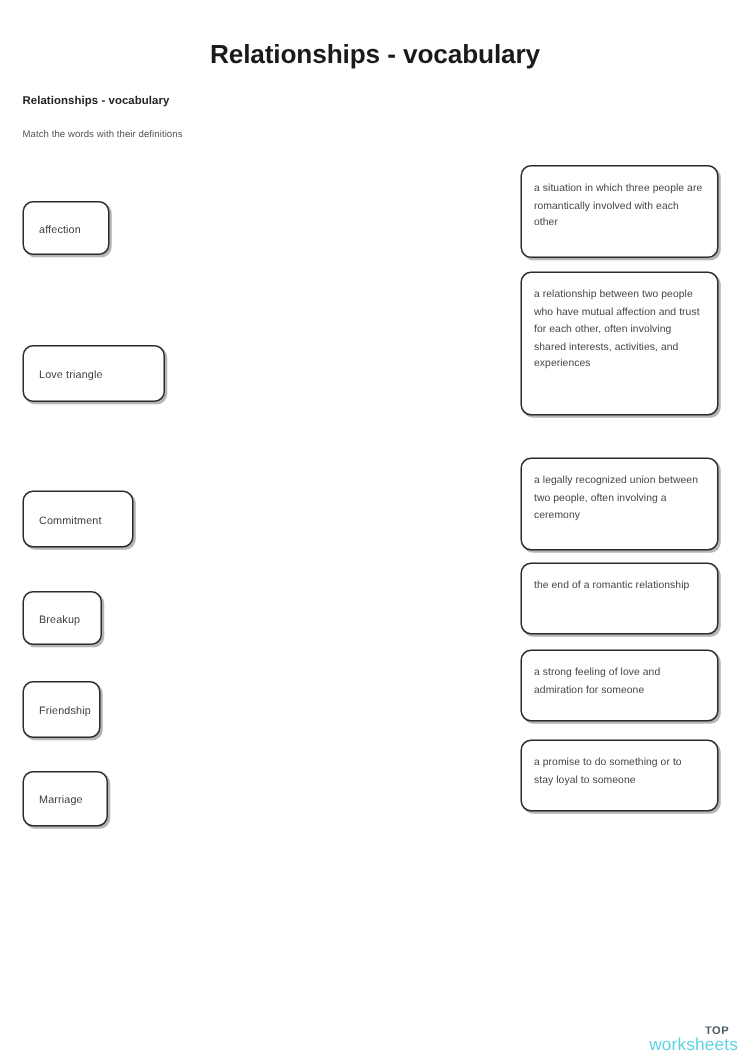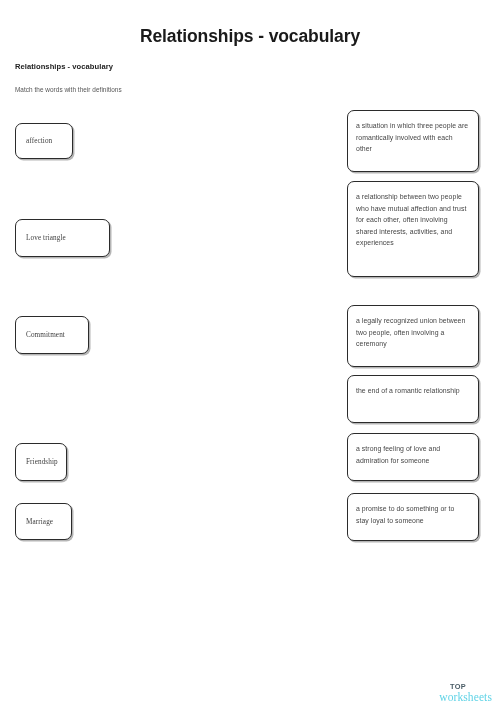--- a/index.html
+++ b/index.html
@@ -59,24 +59,23 @@
     position: absolute;
     top: 108px;
     left: 0;
     width: 500px;
     height: 440px;
   }
 
   .col-left {
     position: absolute;
     left: 15px;
-    top: 0;
+    top: 11px;
     width: 160px;
     height: 440px;
-    font-family: Liberation Serif, serif;
   }
 
   .col-right {
     position: absolute;
     left: 347px;
     top: 0;
     width: 132px;
     height: 440px;
   }
 
@@ -126,30 +125,29 @@
     bottom: 4px;
     text-align: right;
     line-height: 1;
   }
   .footer-logo .top-word {
     display: block;
     font-size: 7.4px;
     font-weight: 700;
     letter-spacing: 0.3px;
     color: #4a5c66;
-    margin-right: 26px;
+    margin-right: 6px;
     margin-bottom: 1px;
   }
   .footer-logo .ws-word {
     display: block;
     font-size: 11.5px;
     font-weight: 400;
     letter-spacing: 0.1px;
     color: #5fd3e6;
-    font-family: Liberation Serif, serif;
   }
 </style>
 </head>
 <body>
 
 <div class="page">
 
   <div class="main-title">Relationships - vocabulary</div>
 
   <div class="worksheet-subtitle">Relationships - vocabulary</div>
@@ -160,20 +158,23 @@
 
     <div class="col-left" id="words-col">
         <div class="word-box" style="top: 15px; height: 36px; width: 58px;">
           <span class="label">affection</span>
         </div>
         <div class="word-box" style="top: 111px; height: 38px; width: 95px;">
           <span class="label">Love triangle</span>
         </div>
         <div class="word-box" style="top: 208px; height: 38px; width: 74px; text-align: center;">
           <span class="label">Commitment</span>
+        </div>
+        <div class="word-box" style="top: 275px; height: 36px; width: 53px;">
+          <span class="label">Breakup</span>
         </div>
         <div class="word-box" style="top: 335px; height: 38px; width: 52px;">
           <span class="label">Friendship</span>
         </div>
         <div class="word-box" style="top: 395px; height: 37px; width: 57px;">
           <span class="label">Marriage</span>
         </div>
       </div>
 
     <div class="col-right" id="defs-col">

